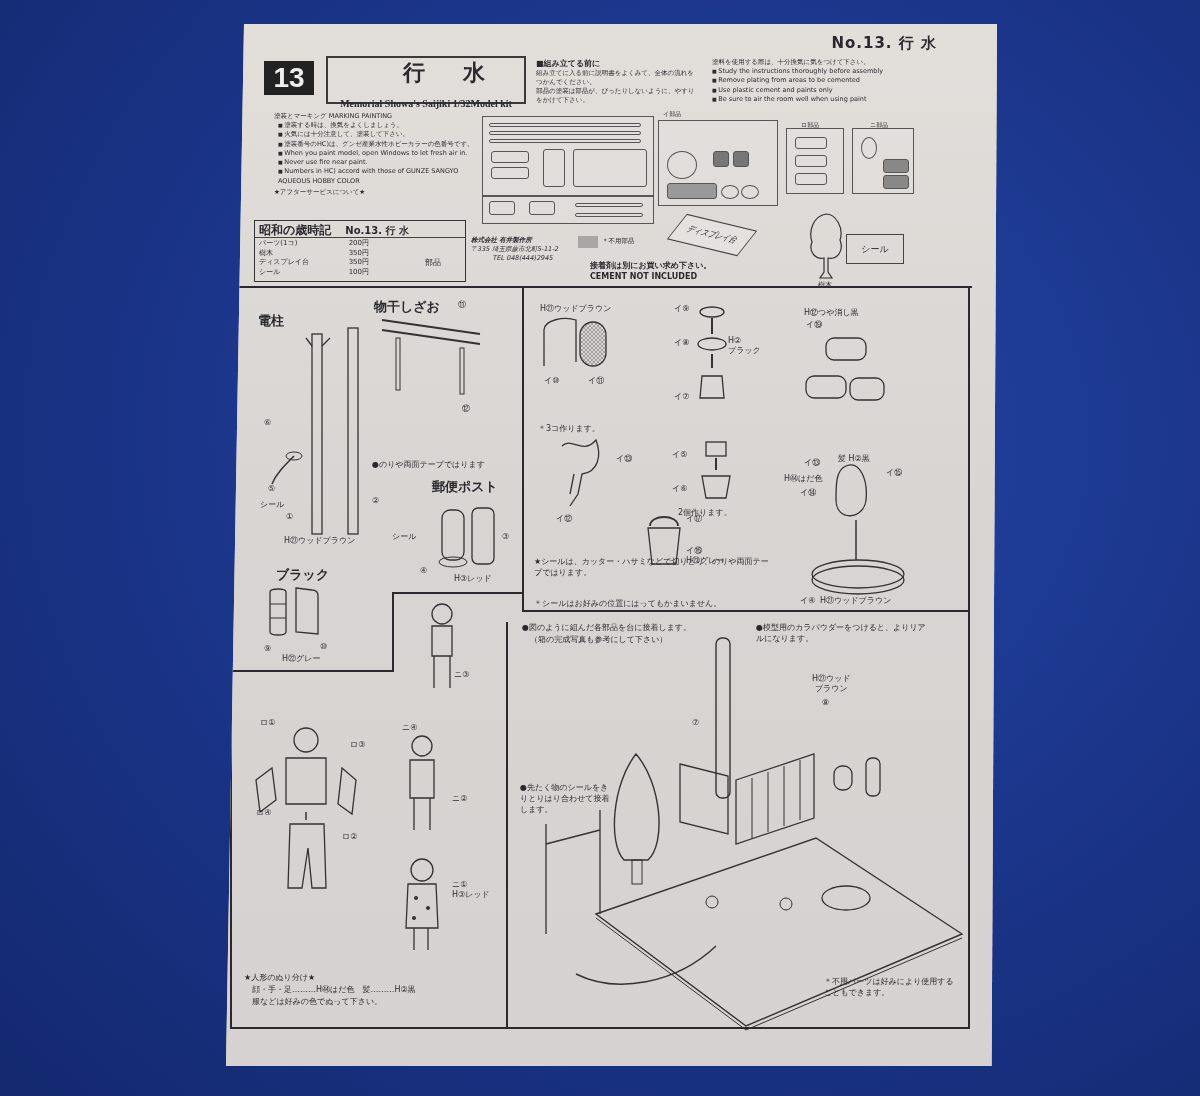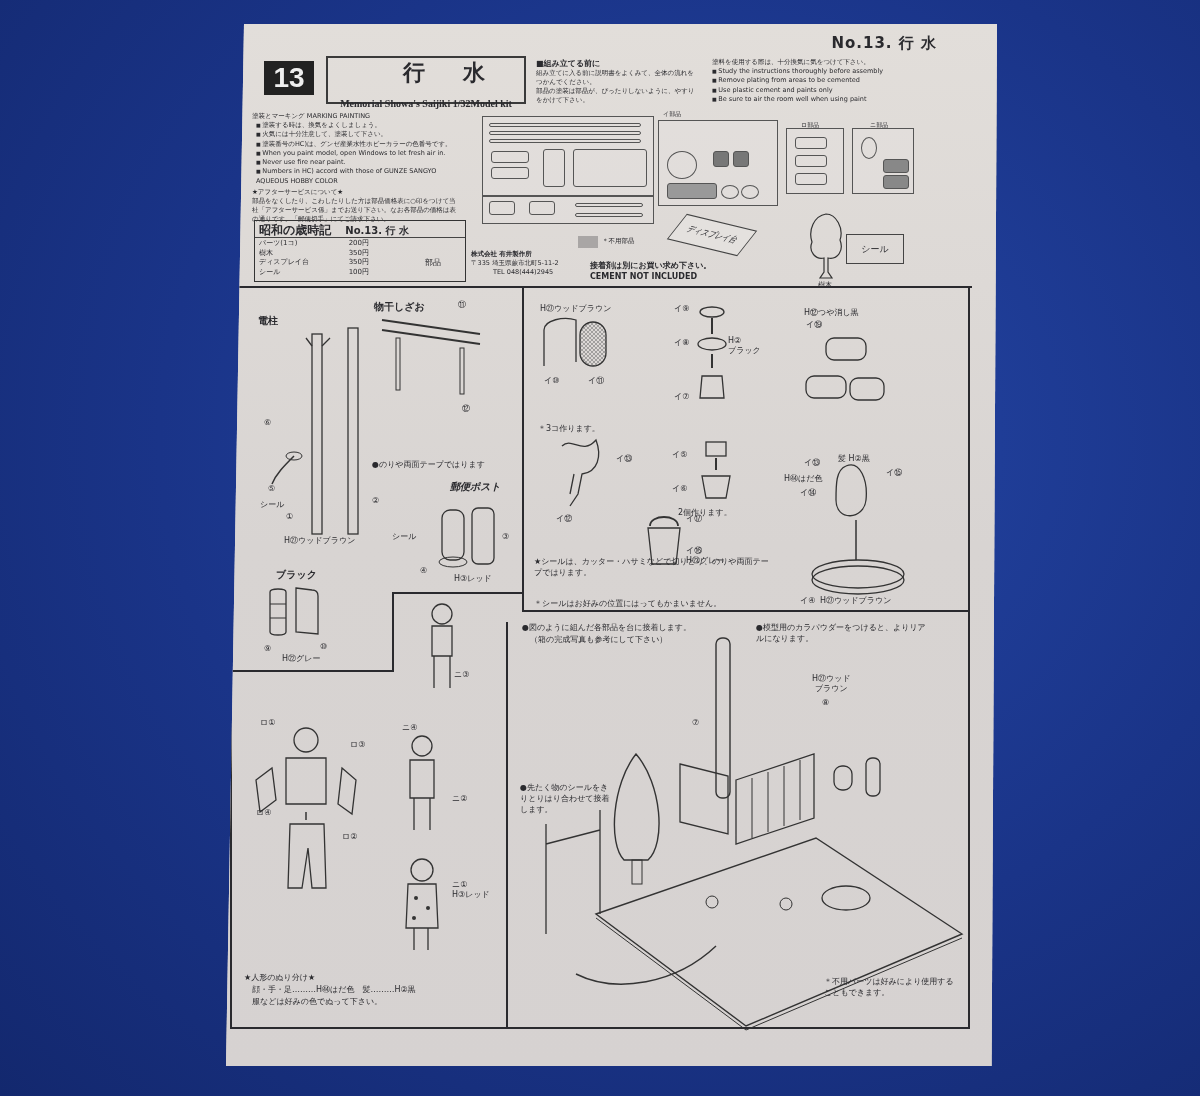--- a/index.html
+++ b/index.html
@@ -22,21 +22,21 @@
   .price-box{position:absolute;left:28px;top:196px;width:210px;height:60px;border:1.5px solid #333;}
   .price-head{position:absolute;left:4px;top:1px;font-family:"DejaVu Serif",serif;font-weight:bold;font-size:12px;letter-spacing:2px;}
   .price-head span{font-family:"DejaVu Sans",sans-serif;font-size:10px;letter-spacing:0;margin-left:14px;}
   .price-rows{position:absolute;left:4px;top:18px;width:110px;}
   .price-row{display:flex;justify-content:space-between;font-size:7px;line-height:9.5px;}
   .price-label{position:absolute;left:170px;top:36px;font-size:8px;}
   .runner{position:absolute;border:1px solid #555;background:rgba(255,255,255,.08);}
   .part{position:absolute;border:1px solid #555;border-radius:3px;}
   .panel-line{position:absolute;background:#2a2a2e;}
   .lbl{position:absolute;font-size:8px;line-height:10px;white-space:nowrap;}
-  .lbl.b{font-weight:bold;font-size:10px;}
+  .lbl.b{font-weight:bold;font-size:13px;}
   .note{position:absolute;font-size:8px;line-height:11px;}
   .seal-box{position:absolute;left:620px;top:210px;width:56px;height:28px;border:1.3px solid #444;font-size:9px;text-align:center;line-height:28px;}
   .display-base{position:absolute;left:445px;top:198px;width:80px;height:24px;border:1.3px solid #444;transform:skewX(-30deg) rotate(12deg);font-size:8px;text-align:center;line-height:24px;background:#e4e1de;}
   .unused-swatch{position:absolute;left:352px;top:212px;width:20px;height:12px;background:#a9a6a5;}
   svg{position:absolute;overflow:visible;}
 </style>
 </head>
 <body>
 
 <div class="bg-shade"></div>
@@ -59,32 +59,31 @@
   <div class="abs" style="left:486px;top:34px;width:230px;">
     <div class="tiny">塗料を使用する際は、十分換気に気をつけて下さい。</div>
     <ul class="ul tiny">
       <li>Study the instructions thoroughly before assembly</li>
       <li>Remove plating from areas to be cemented</li>
       <li>Use plastic cement and paints only</li>
       <li>Be sure to air the room well when using paint</li>
     </ul>
   </div>
 
-  <div class="abs" style="left:26px;top:88px;width:210px;">
+  <div class="abs" style="left:48px;top:88px;width:210px;">
     <div class="tiny">塗装とマーキング MARKING PAINTING</div>
     <ul class="ul tiny" style="margin-left:4px;">
       <li>塗装する時は、換気をよくしましょう。</li>
       <li>火気には十分注意して、塗装して下さい。</li>
       <li>塗装番号のHC)は、グンゼ産業水性ホビーカラーの色番号です。</li>
       <li>When you paint model, open Windows to let fresh air in.</li>
       <li>Never use fire near paint.</li>
       <li>Numbers in HC) accord with those of GUNZE SANGYO AQUEOUS HOBBY COLOR</li>
     </ul>
     <div class="tiny" style="margin-top:2px;">★アフターサービスについて★</div>
-    <div class="tiny">部品をなくしたり、こわしたりした方は部品価格表に○印をつけて当社「アフターサービス係」までお送り下さい。なお各部品の価格は表の通りです。「郵便切手」にてご請求下さい。</div>
   </div>
 
   <div class="price-box">
     <div class="price-head"><span style="margin:0;font-family:'DejaVu Serif',serif;font-size:12px;">昭和の歳時記</span><span>No.13. 行 水</span></div>
     <div style="position:absolute;left:0;right:0;top:16px;border-top:1px solid #444;"></div>
     <div class="price-rows">
       <div class="price-row">
           <span>パーツ(1コ)</span>
           <span>200円</span>
         </div>
@@ -146,21 +145,21 @@
   <div class="unused-swatch"></div>
   <div class="lbl" style="left:376px;top:212px;font-size:6.5px;">＊不用部品</div>
   <div class="display-base"><span>ディスプレイ台</span></div>
 
   <svg style="left:580px;top:188px;" width="40" height="70">
     <path d="M20 2 C8 4 2 18 6 30 C2 40 10 48 18 46 L18 60 L14 66 L26 66 L22 60 L22 46 C32 48 38 38 34 28 C38 16 30 2 20 2 Z" fill="none" stroke="#333" stroke-width="1.2"></path>
   </svg>
   <div class="lbl" style="left:592px;top:256px;font-size:7px;">樹木</div>
   <div class="seal-box"><span>シール</span></div>
 
-  <div class="abs" style="left:245px;top:226px;">
+  <div class="abs" style="left:245px;top:212px;font-style:italic;">
     <div class="tiny bold">株式会社 有井製作所</div>
     <div class="tiny">〒335 埼玉県蕨市北町5-11-2</div>
     <div class="tiny" style="padding-left:22px;">TEL 048(444)2945</div>
   </div>
   <div class="abs" style="left:364px;top:236px;">
     <div class="small bold">接着剤は別にお買い求め下さい。</div>
     <div class="small bold">CEMENT NOT INCLUDED</div>
   </div>
 
   <div class="panel-line" style="left:6px;top:262px;width:740px;height:2px;"></div>
@@ -190,21 +189,21 @@
   </svg>
   <div class="lbl" style="left:232px;top:276px;">⑪</div>
   <div class="lbl" style="left:236px;top:380px;">⑫</div>
   <div class="lbl" style="left:38px;top:394px;">⑥</div>
   <div class="lbl" style="left:42px;top:460px;">⑤</div>
   <div class="lbl" style="left:34px;top:476px;">シール</div>
   <div class="lbl" style="left:60px;top:488px;">①</div>
   <div class="lbl" style="left:146px;top:472px;">②</div>
   <div class="lbl" style="left:58px;top:512px;">H㉗ウッドブラウン</div>
   <div class="lbl" style="left:146px;top:436px;">●のりや両面テープではります</div>
-  <div class="lbl b" style="left:224px;top:458px;font-style:italic;">郵便ポスト</div>
+  <div class="lbl b" style="left:206px;top:458px;">郵便ポスト</div>
   <svg style="left:210px;top:478px;" width="70" height="70">
     <rect x="6" y="8" width="22" height="50" rx="8" fill="none" stroke="#333" stroke-width="1.3"></rect>
     <rect x="36" y="6" width="22" height="56" rx="6" fill="none" stroke="#333" stroke-width="1.3"></rect>
     <ellipse cx="17" cy="60" rx="14" ry="5" fill="none" stroke="#333"></ellipse>
   </svg>
   <div class="lbl" style="left:166px;top:508px;">シール</div>
   <div class="lbl" style="left:276px;top:508px;">③</div>
   <div class="lbl" style="left:194px;top:542px;">④</div>
   <div class="lbl" style="left:228px;top:550px;">H③レッド</div>
   <div class="lbl b" style="left:50px;top:546px;">ブラック</div>

